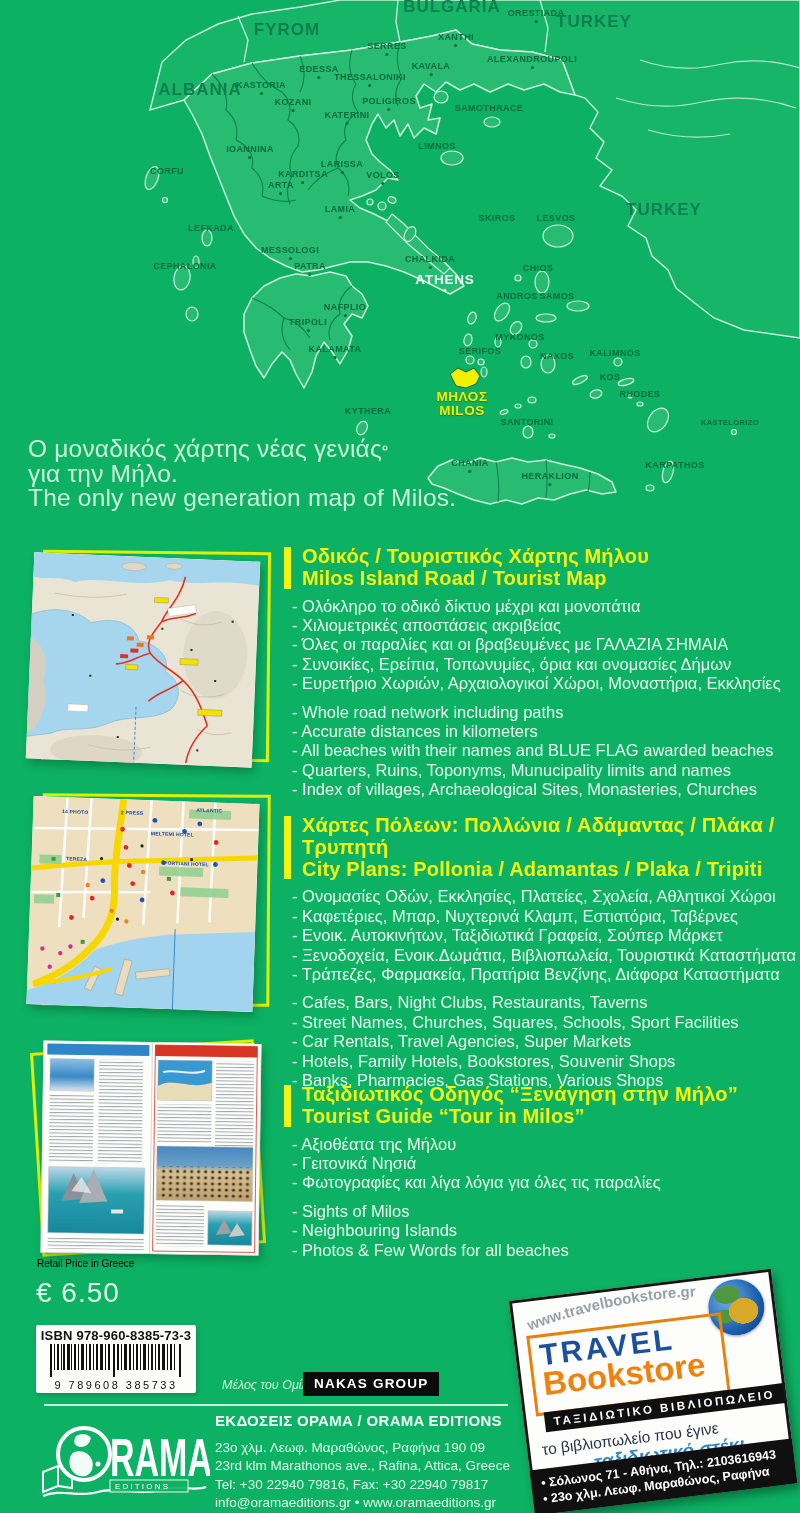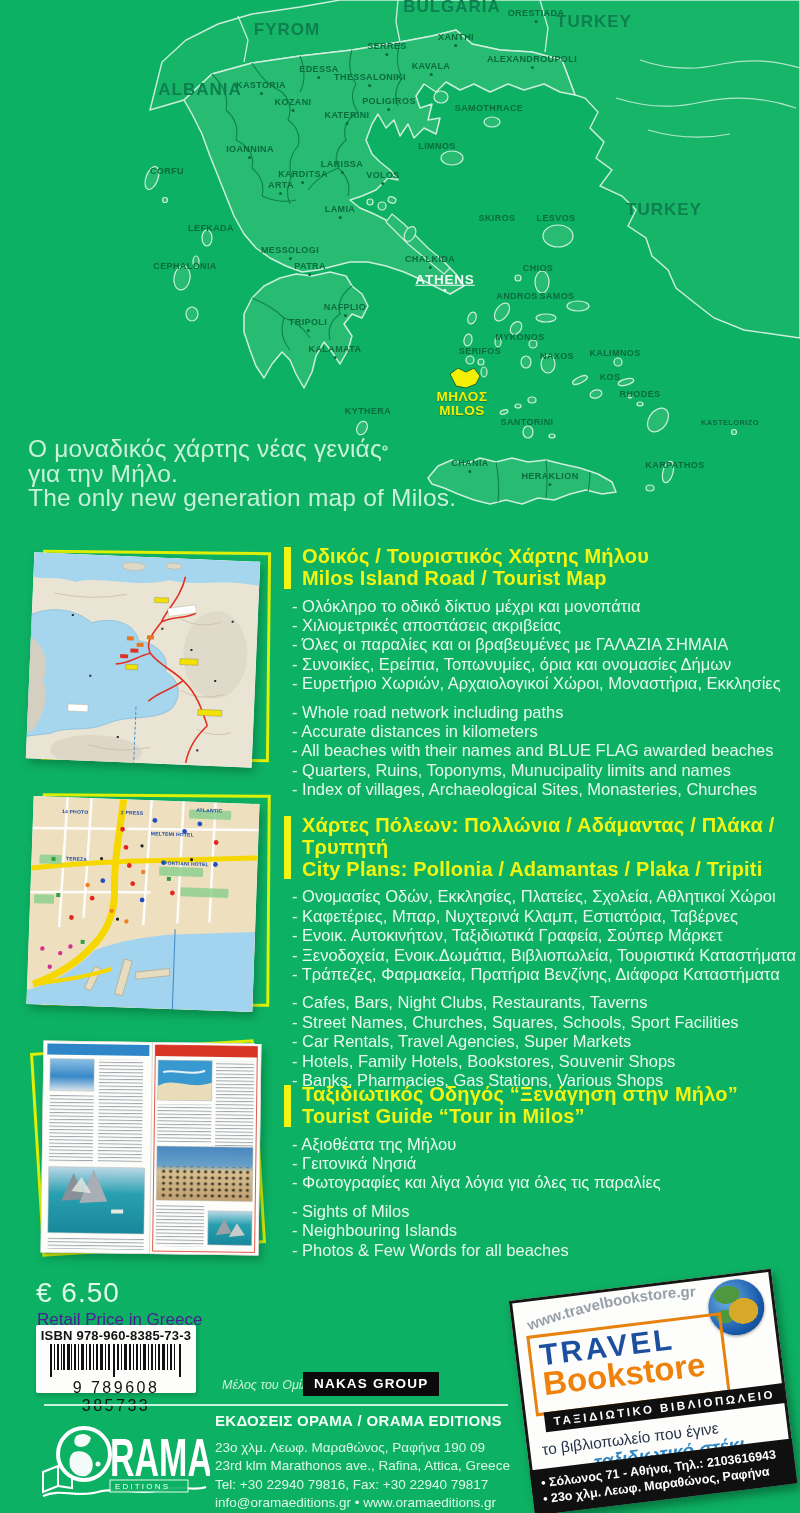--- a/index.html
+++ b/index.html
@@ -52,28 +52,28 @@
   .thumb2 .content{left:0;top:12px;width:226px;height:208px;transform:rotate(2deg);}
   .thumb3{left:28px;top:1038px;width:248px;height:224px;}
   .thumb3 .frame{left:8px;top:8px;width:224px;height:204px;transform:rotate(-3.5deg);}
   .thumb3 .content{left:14px;top:4px;width:218px;height:212px;transform:rotate(.8deg);}
   .t2-label{
     position:absolute;transform:translate(-50%,-50%);font-size:5px;font-weight:bold;
     color:#1848a8;white-space:nowrap;letter-spacing:.2px;
   }
   
   .price{position:absolute;left:36px;top:1277px;color:#dffbe9;font-size:28px;letter-spacing:1px;}
-  .price-note{position:absolute;left:37px;top:1310px;color:#4c1d95;font-size:17px;}
+  .price-note{position:absolute;left:37px;top:1258px;color:#000000;font-size:10px;}
   .isbn-box{
     position:absolute;left:36px;top:1325px;width:160px;height:68px;background:#fdfdfb;
     border-radius:2px;text-align:center;padding-top:3px;box-shadow:1px 2px 4px rgba(0,60,30,.3);
   }
   .isbn-label{color:#111;font-weight:bold;font-size:13px;letter-spacing:.2px;}
   .isbn-bars{margin-top:1px;}
-  .isbn-digits{color:#111;font-size:16px;letter-spacing:2.5px;margin-top:-3px;}
+  .isbn-digits{color:#111;font-size:11px;letter-spacing:2.5px;margin-top:-3px;}
   
   .member-text{position:absolute;left:222px;top:1378px;color:#cdf0dc;font-size:12.5px;font-style:italic;}
   .member-box{
     position:absolute;left:303px;top:1372px;background:#0b0b0b;color:#fff;
     font-weight:bold;font-size:13.5px;letter-spacing:1.2px;padding:4px 11px 5px;
   }
   .divider{position:absolute;left:44px;top:1404px;width:464px;height:2px;background:rgba(236,255,245,.85);}
   
   .pub-logo{position:absolute;left:40px;top:1424px;}
   .pub-text{position:absolute;left:215px;top:1412px;width:310px;color:#dcf7e8;font-size:13.5px;line-height:18.5px;}
@@ -229,21 +229,21 @@
         <span class="map-label dot" style="left: 281px; top: 188px;">ARTA</span>
         <span class="map-label dot" style="left: 340px; top: 212px;">LAMIA</span>
         <span class="map-label" style="left: 497px; top: 218px;">SKIROS</span>
         <span class="map-label" style="left: 556px; top: 218px;">LESVOS</span>
         <span class="map-label big" style="left: 664px; top: 209px;">TURKEY</span>
         <span class="map-label" style="left: 211px; top: 228px;">LEFKADA</span>
         <span class="map-label dot" style="left: 290px; top: 253px;">MESSOLOGI</span>
         <span class="map-label dot" style="left: 430px; top: 262px;">CHALKIDA</span>
         <span class="map-label" style="left: 185px; top: 266px;">CEPHALONIA</span>
         <span class="map-label dot" style="left: 310px; top: 269px;">PATRA</span>
-        <span class="map-label white dot" style="left: 445px; top: 282px; text-decoration: underline;">ATHENS</span>
+        <span class="map-label white dot" style="left: 445px; top: 282px;">ATHENS</span>
         <span class="map-label" style="left: 538px; top: 268px;">CHIOS</span>
         <span class="map-label" style="left: 517px; top: 296px;">ANDROS</span>
         <span class="map-label" style="left: 557px; top: 296px;">SAMOS</span>
         <span class="map-label dot" style="left: 345px; top: 310px;">NAFPLIO</span>
         <span class="map-label dot" style="left: 308px; top: 325px;">TRIPOLI</span>
         <span class="map-label" style="left: 520px; top: 337px;">MYKONOS</span>
         <span class="map-label" style="left: 480px; top: 351px;">SERIFOS</span>
         <span class="map-label" style="left: 557px; top: 356px;">NAXOS</span>
         <span class="map-label" style="left: 615px; top: 353px;">KALIMNOS</span>
         <span class="map-label" style="left: 610px; top: 377px;">KOS</span>

